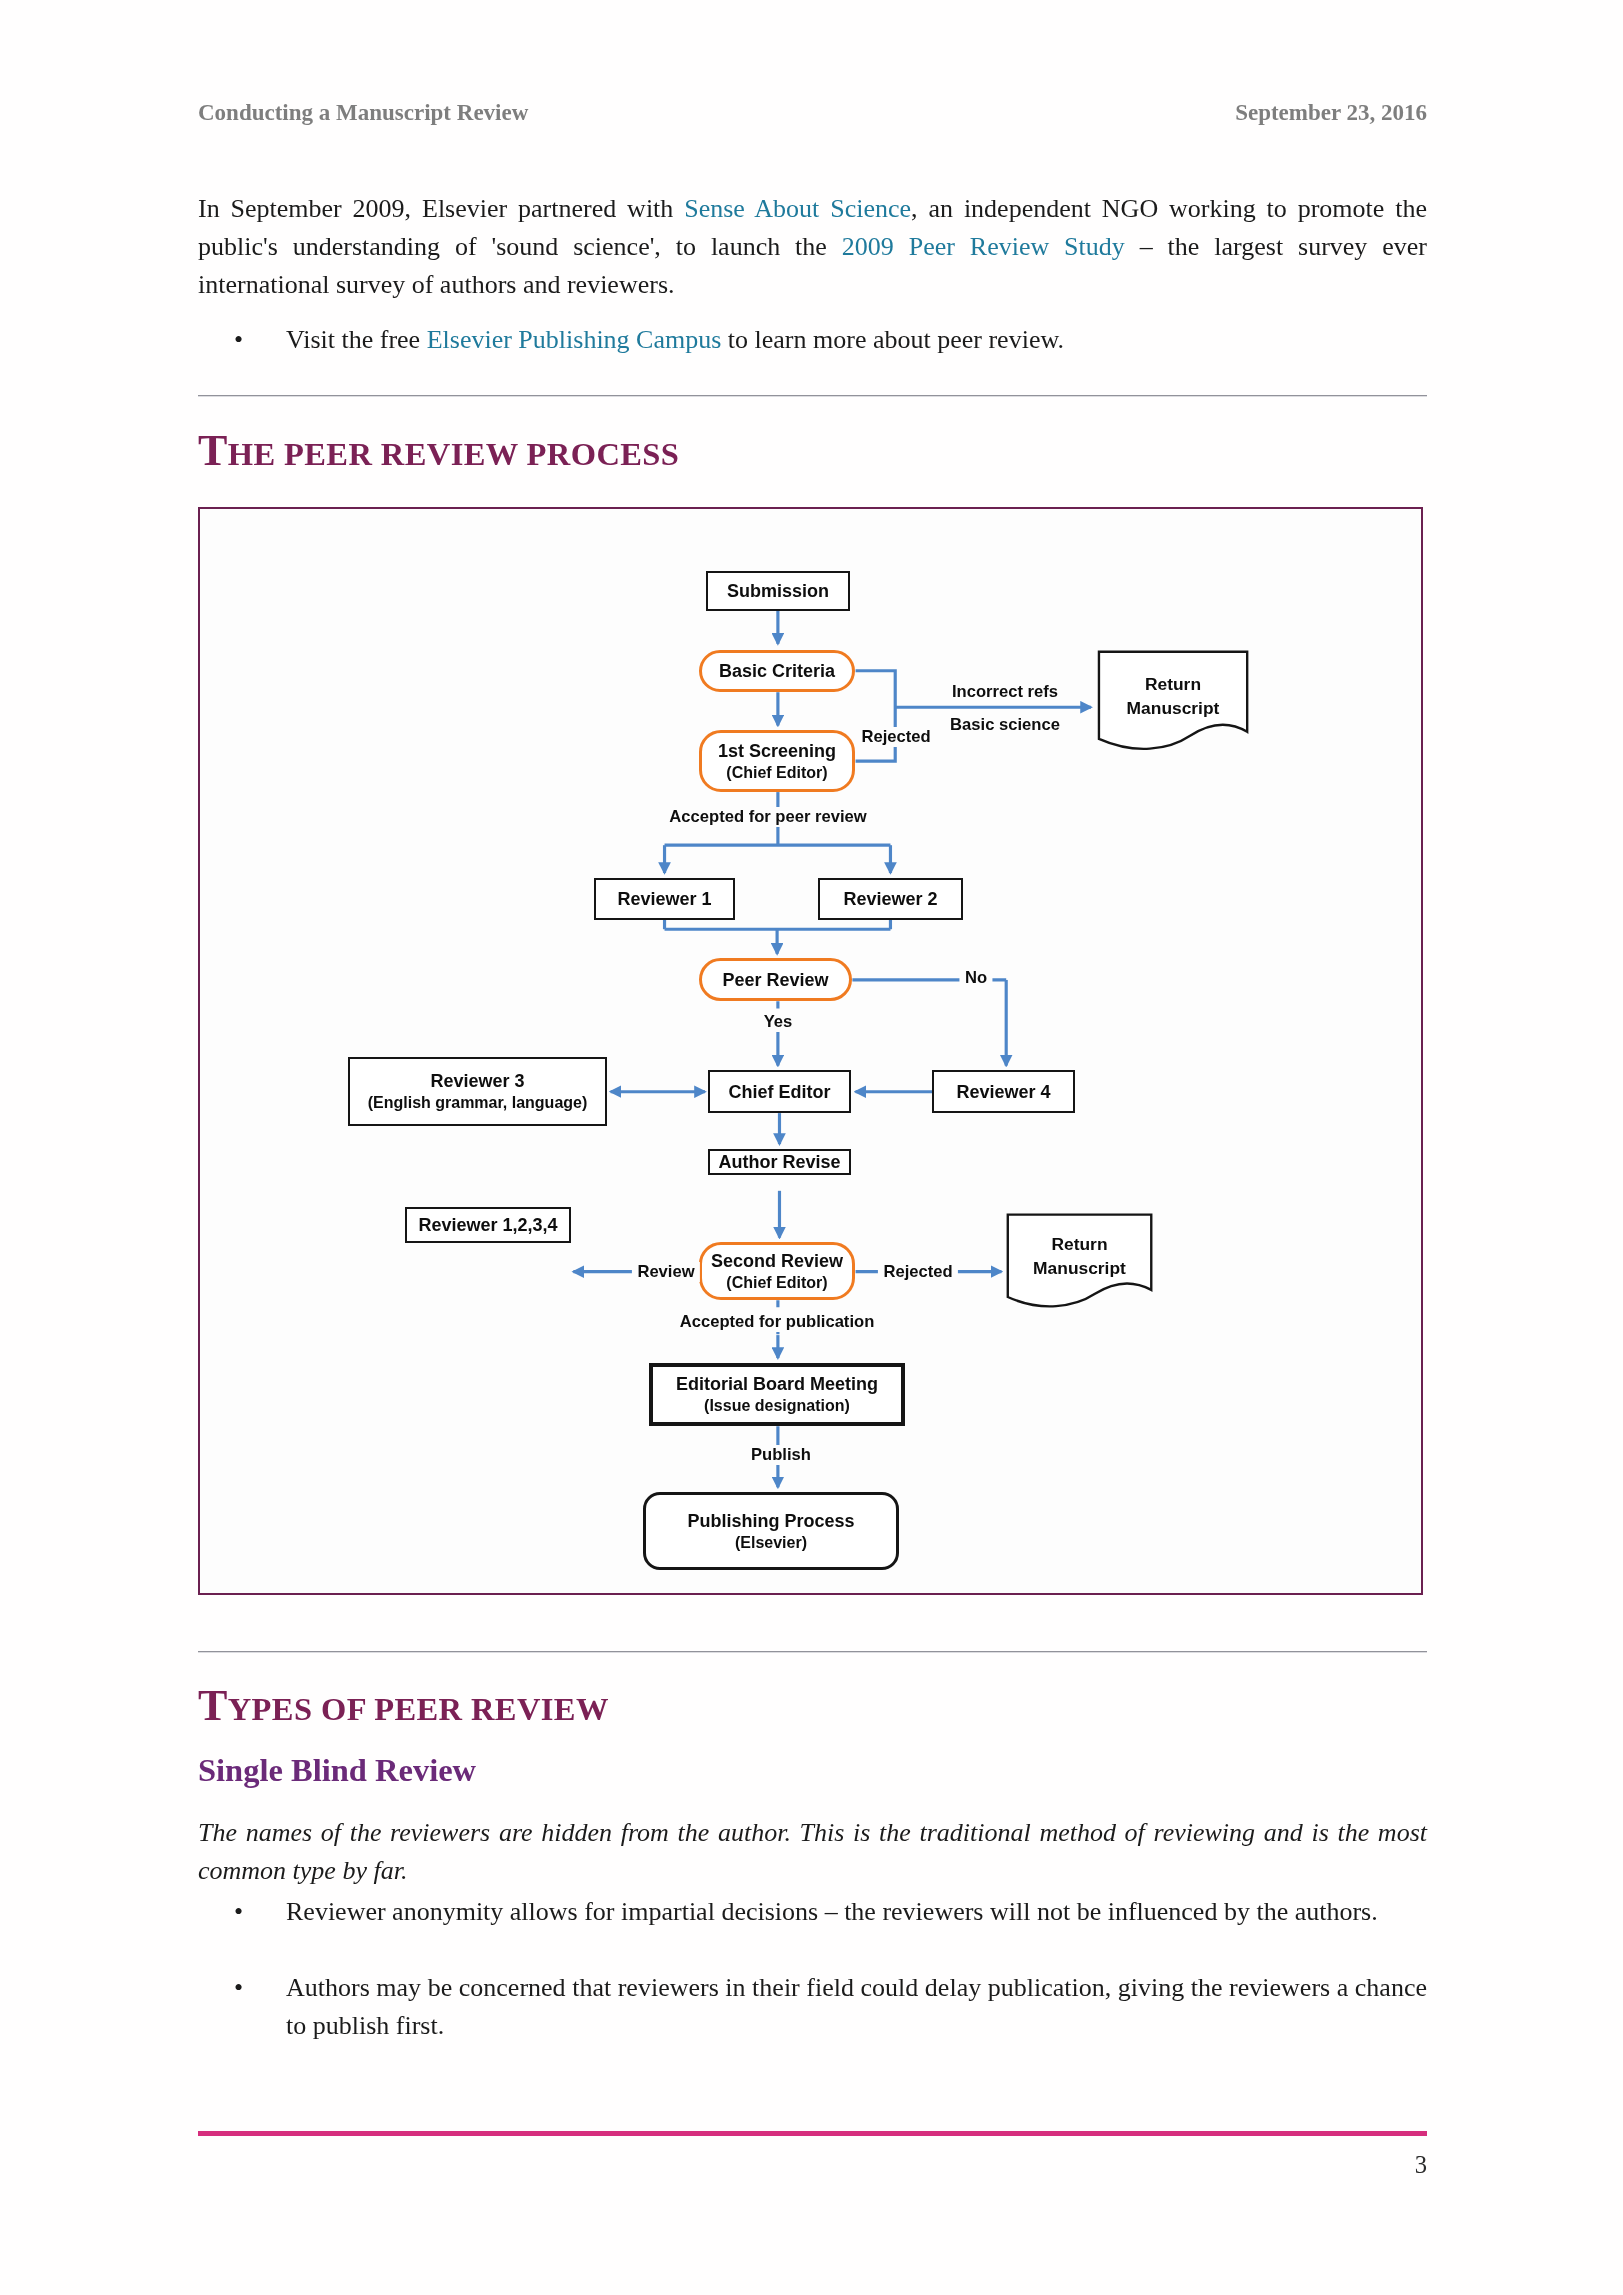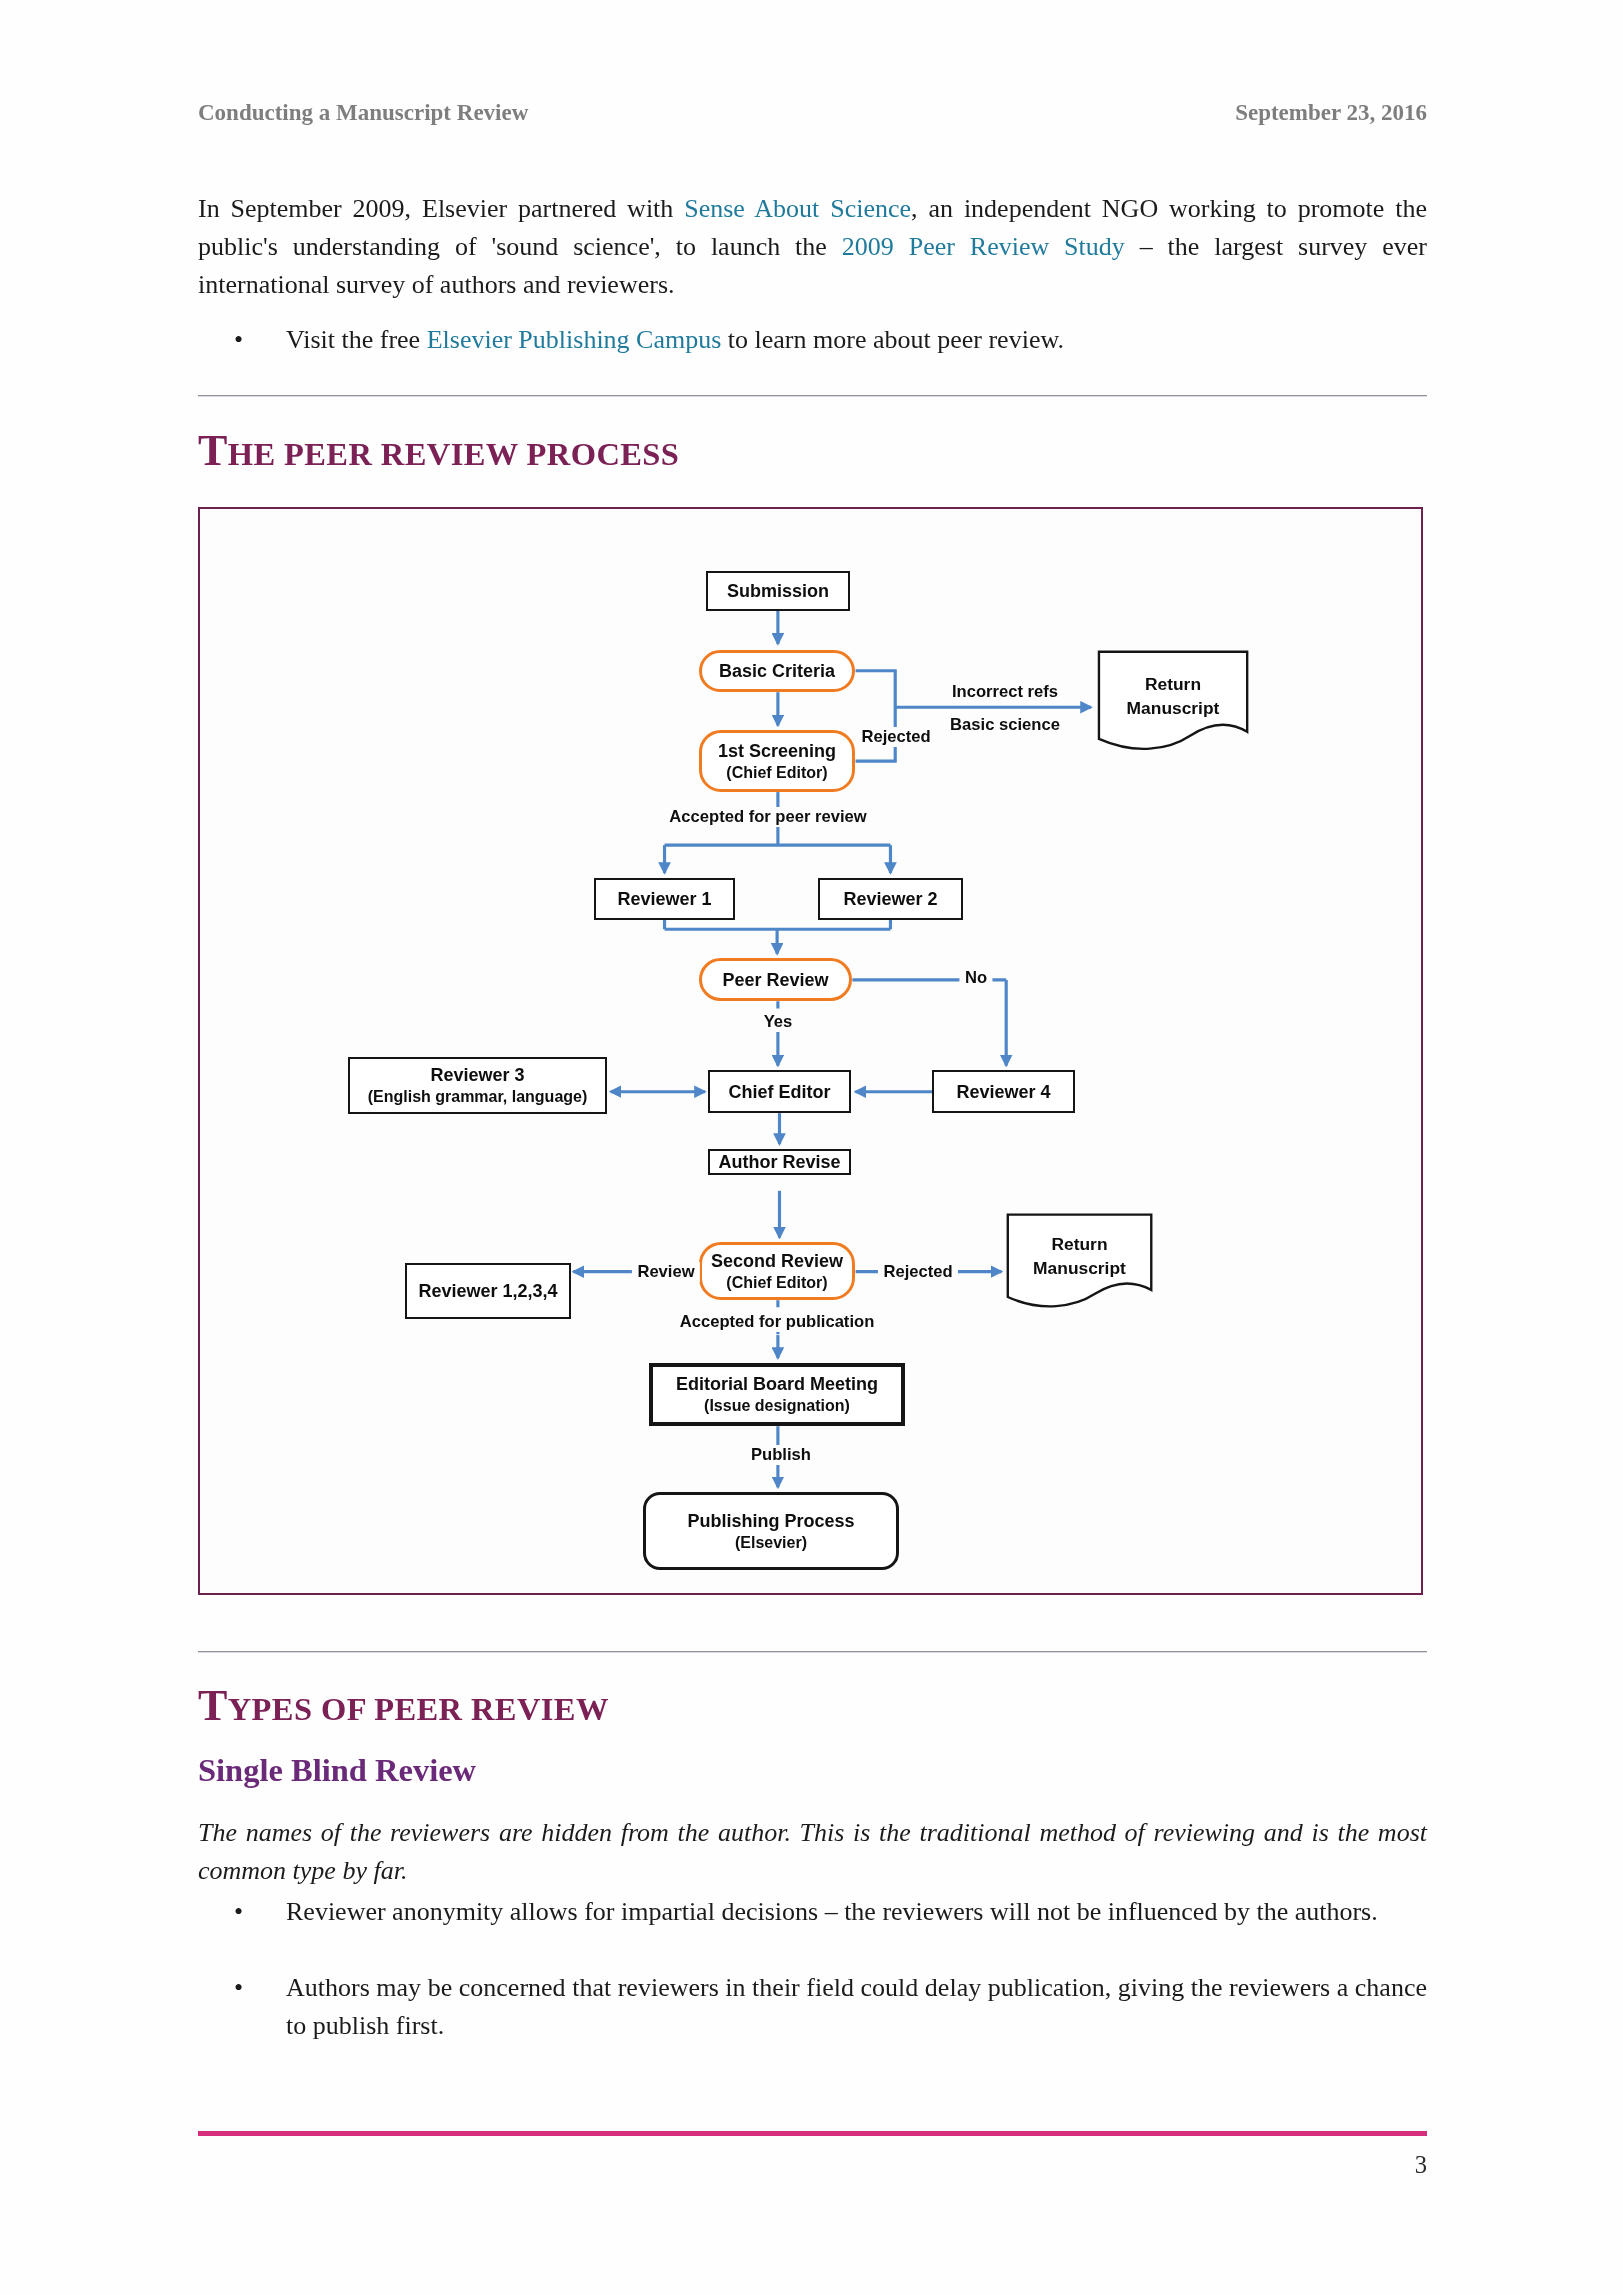--- a/index.html
+++ b/index.html
@@ -138,21 +138,21 @@
       </div>
 
     <div class="fc-node" style="left:618px;top:369px;width:145px;height:42px;">
         <span>Reviewer 2</span>
       </div>
 
     <div class="fc-node orange" style="left:499px;top:449px;width:153px;height:43px;">
         <span>Peer Review</span>
       </div>
 
-    <div class="fc-node" style="left:148px;top:548px;width:259px;height:57px;">
+    <div class="fc-node" style="left:148px;top:548px;width:259px;height:69px;">
       <span>Reviewer 3</span>
       <span class="sub">(English grammar, language)</span>
     </div>
 
     <div class="fc-node" style="left:508px;top:561px;width:143px;height:43px;">
         <span>Chief Editor</span>
       </div>
 
     <div class="fc-node" style="left:732px;top:561px;width:143px;height:43px;">
         <span>Reviewer 4</span>
@@ -160,21 +160,21 @@
 
     <div class="fc-node" style="left:508px;top:640px;width:143px;height:26px;">
         <span>Author Revise</span>
       </div>
 
     <div class="fc-node orange" style="left:499px;top:733px;width:156px;height:58px;">
       <span>Second Review</span>
       <span class="sub">(Chief Editor)</span>
     </div>
 
-    <div class="fc-node" style="left:205px;top:754px;width:166px;height:56px;">
+    <div class="fc-node" style="left:205px;top:698px;width:166px;height:36px;">
         <span>Reviewer 1,2,3,4</span>
       </div>
 
     <div class="doc-text" style="left:808px;top:723px;width:143px;">
       <span>Return</span>
       <span>Manuscript</span>
     </div>
 
     <div class="fc-node thick5" style="left:449px;top:854px;width:256px;height:63px;">
       <span>Editorial Board Meeting</span>

